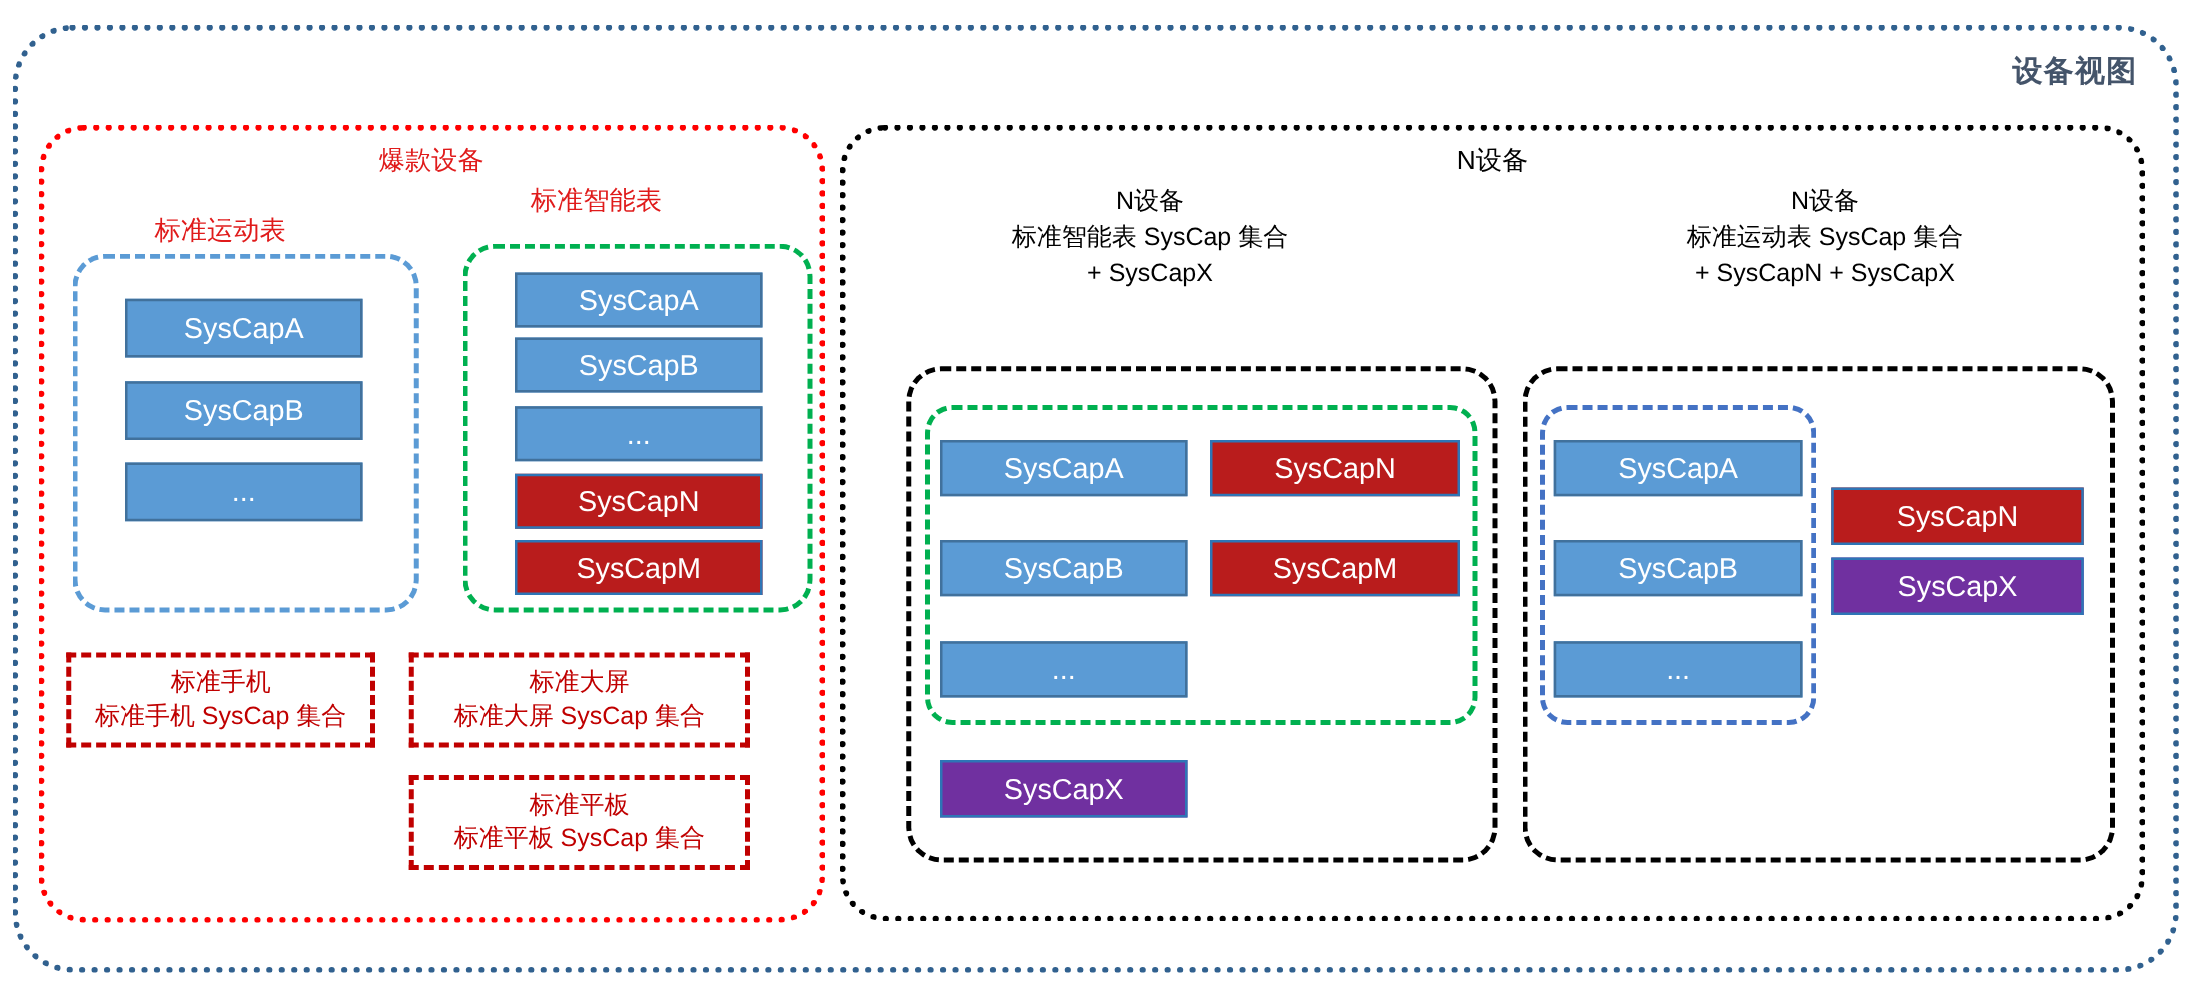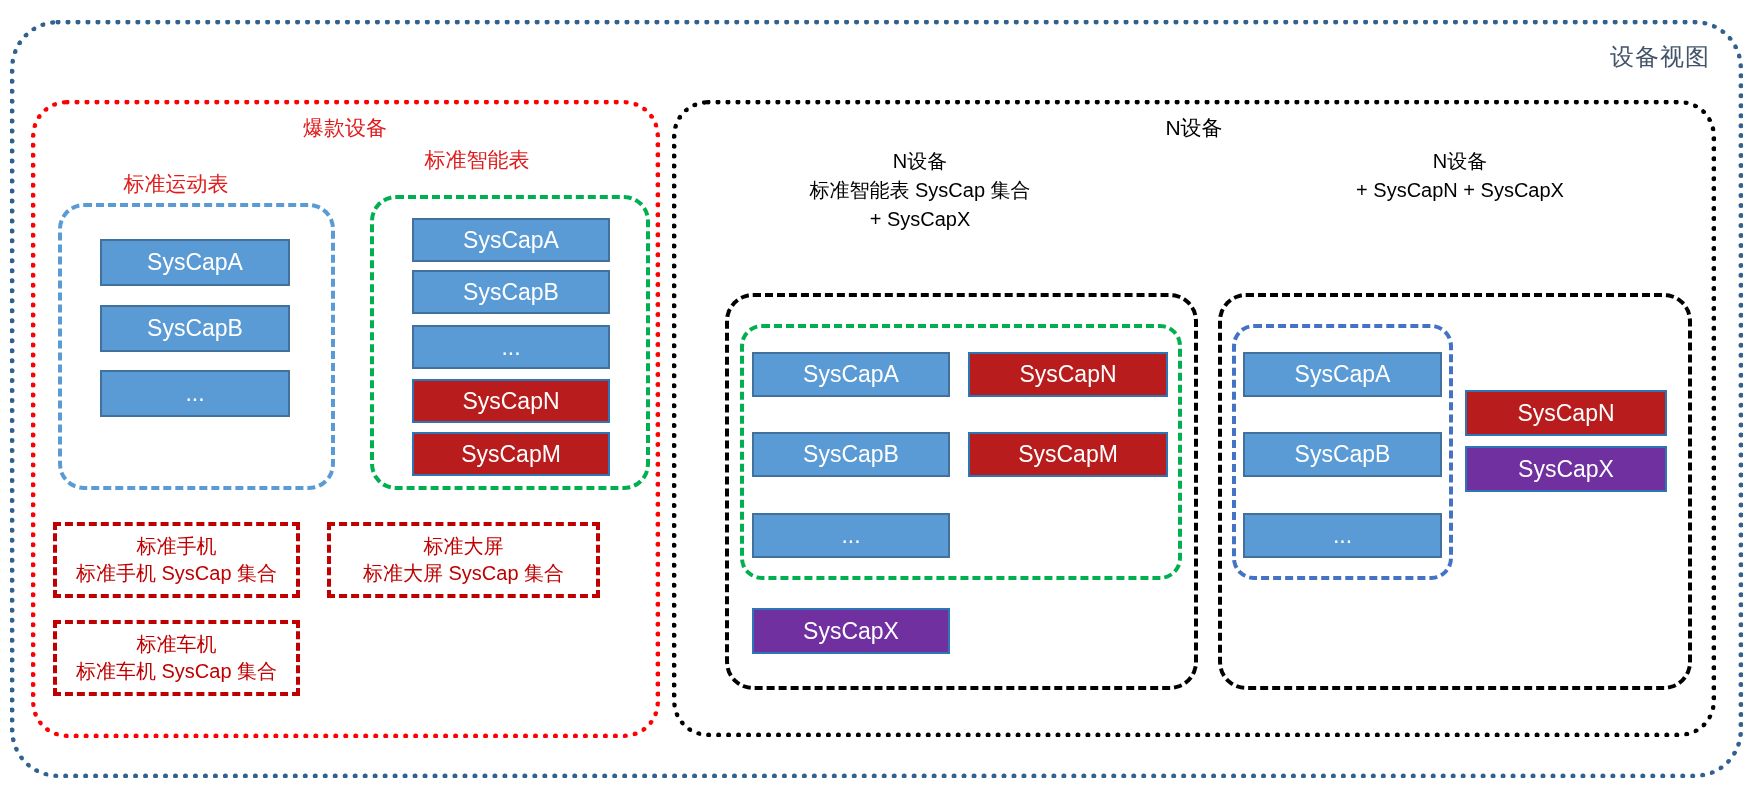--- a/index.html
+++ b/index.html
@@ -2,21 +2,21 @@
 <html><head>
 <meta charset="utf-8">
 <style>
   html,body{margin:0;padding:0;background:#ffffff;}
   body{font-family:"Liberation Sans","DejaVu Sans",sans-serif;}
   .canvas{position:relative;width:1756px;height:791px;background:#ffffff;overflow:hidden;}
   .abs{position:absolute;box-sizing:border-box;}
 
   
   .outer-box{left:10px;top:20px;width:1733px;height:758px;border:5px dotted #31618F;border-radius:48px;}
-  .view-label{right:28px;top:16px;color:#44546A;font-size:24px;font-weight:normal;letter-spacing:1px;}
+  .view-label{right:28px;top:16px;color:#44546A;font-size:24px;font-weight:bold;letter-spacing:1px;}
 
   .hot-box{left:16px;top:75px;width:629px;height:638px;border:5px dotted #FF0000;border-radius:36px;}
   .red-label{color:#E01B1B;font-size:21px;text-align:center;width:200px;}
   .hot-title{left:209px;top:9px;}
   .sport-label{left:40px;top:41px;margin-top:24px;}
   .smart-label{left:341px;top:41px;}
 
   .sport-dash{left:22px;top:98px;width:277px;height:287px;border:4px dashed #5B9BD5;border-radius:26px;}
   .smart-dash{left:334px;top:90px;width:280px;height:295px;border:4px dashed #00B050;border-radius:26px;}
 
@@ -88,36 +88,37 @@
       </div>
 
       <div class="abs std-box std-1">
         <div>标准手机</div>
         <div>标准手机 SysCap 集合</div>
       </div>
       <div class="abs std-box std-2">
         <div>标准大屏</div>
         <div>标准大屏 SysCap 集合</div>
       </div>
-      <div class="abs std-box std-3">
-        <div>标准车机</div>
-        <div>标准车机 SysCap 集合</div>
+      <div class="abs std-box std-4">
+        <div>标准平板</div>
+        <div>标准平板 SysCap 集合</div>
       </div>
     </div>
 
     <div class="abs n-box">
       <div class="abs n-title">N设备</div>
 
       <div class="abs n-sub n-sub-left">
         <div>N设备</div>
         <div>标准智能表 SysCap 集合</div>
         <div>+ SysCapX</div>
       </div>
       <div class="abs n-sub n-sub-right">
         <div>N设备</div>
+        <div>标准运动表 SysCap 集合</div>
         <div>+ SysCapN + SysCapX</div>
       </div>
 
       <div class="abs nleft-dash">
         <div class="abs ngreen-dash">
           <div class="abs cap cap-blue nl-c1 nl-r0">SysCapA</div>
           <div class="abs cap cap-blue nl-c1 nl-r1">SysCapB</div>
           <div class="abs cap cap-blue nl-c1 nl-r2">...</div>
           <div class="abs cap cap-green nl-c2 nl-r0">SysCapN</div>
           <div class="abs cap cap-green nl-c2 nl-r1">SysCapM</div>

